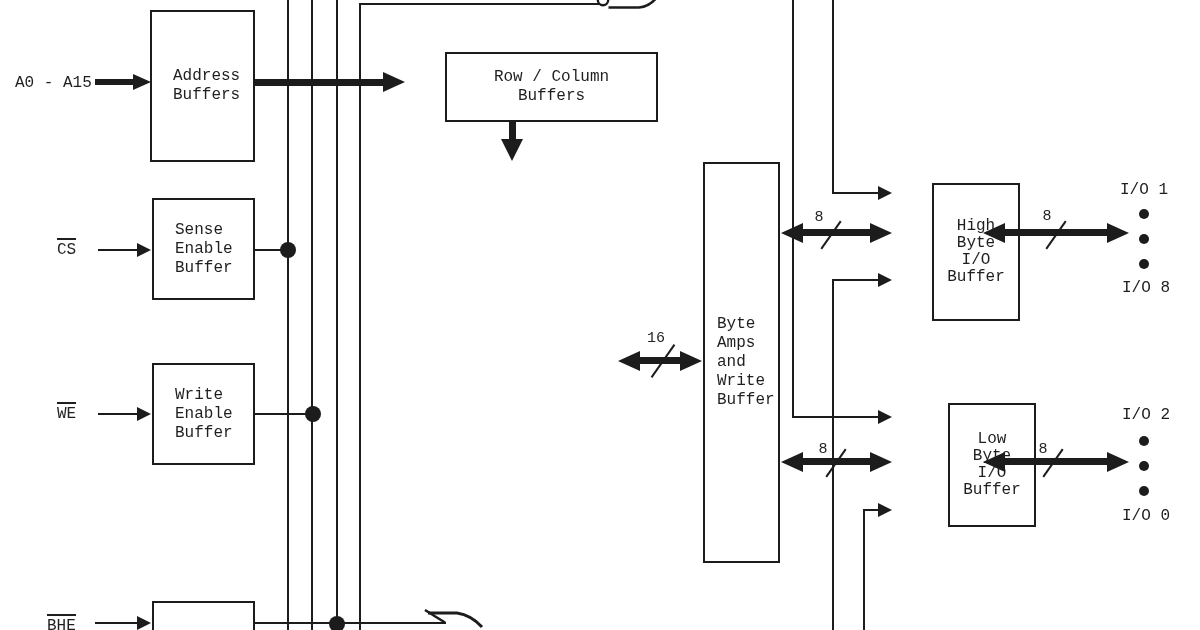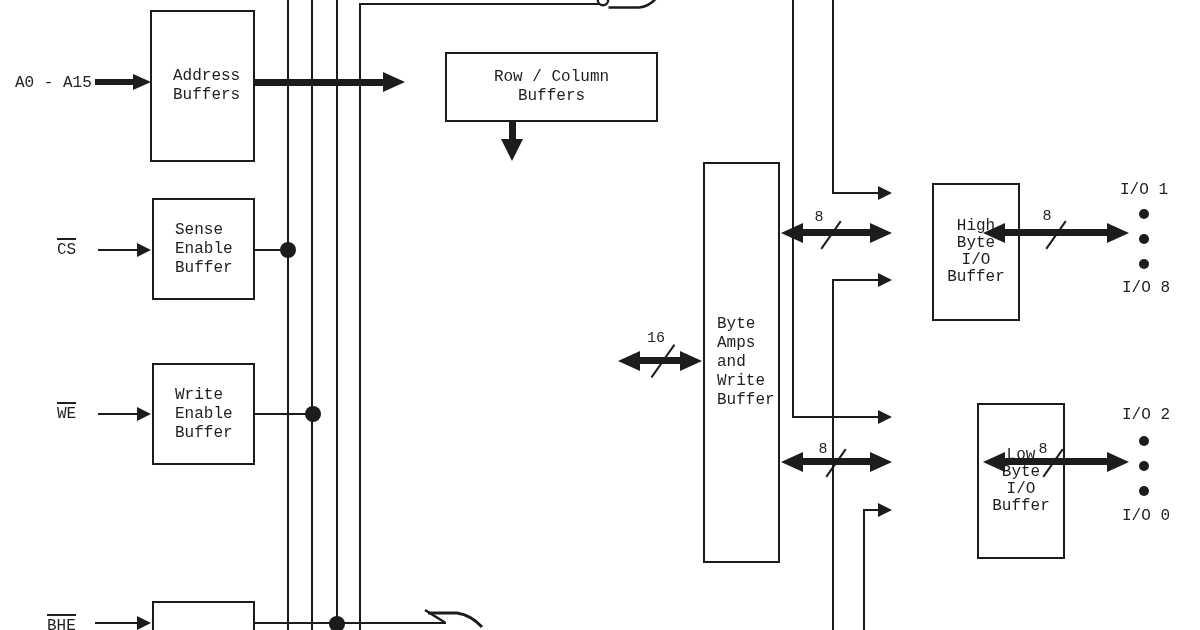--- a/index.html
+++ b/index.html
@@ -149,21 +149,21 @@
   <div class="iodot" style="left:1139px;top:209px"></div>
   <div class="iodot" style="left:1139px;top:234px"></div>
   <div class="iodot" style="left:1139px;top:259px"></div>
   <span class="lbl" style="left:1122px;top:279px">I/O 8</span>
 
   <div class="wire" style="left:792px;top:416px;width:86px;height:2px"></div>
   <div class="arr sh-r" style="left:878px;top:410px"></div>
   <div class="wire" style="left:863px;top:509px;width:15px;height:2px"></div>
   <div class="arr sh-r" style="left:878px;top:503px"></div>
 
-  <div class="box box-center" style="left:937px;top:403px;width:88px;height:156px;line-height:17px">
+  <div class="box box-center" style="left:908px;top:403px;width:88px;height:124px;line-height:17px">
     <span>Low</span>
     <span>Byte</span>
     <span>I/O</span>
     <span>Buffer</span>
   </div>
 
   <div class="arr bh-l" style="left:781px;top:452px"></div>
   <div class="shaft" style="left:801px;top:458px;width:71px;height:7px"></div>
   <div class="arr bh-r" style="left:870px;top:452px"></div>
   <span class="busnum" style="left:814px;top:442px;width:18px">8</span>

